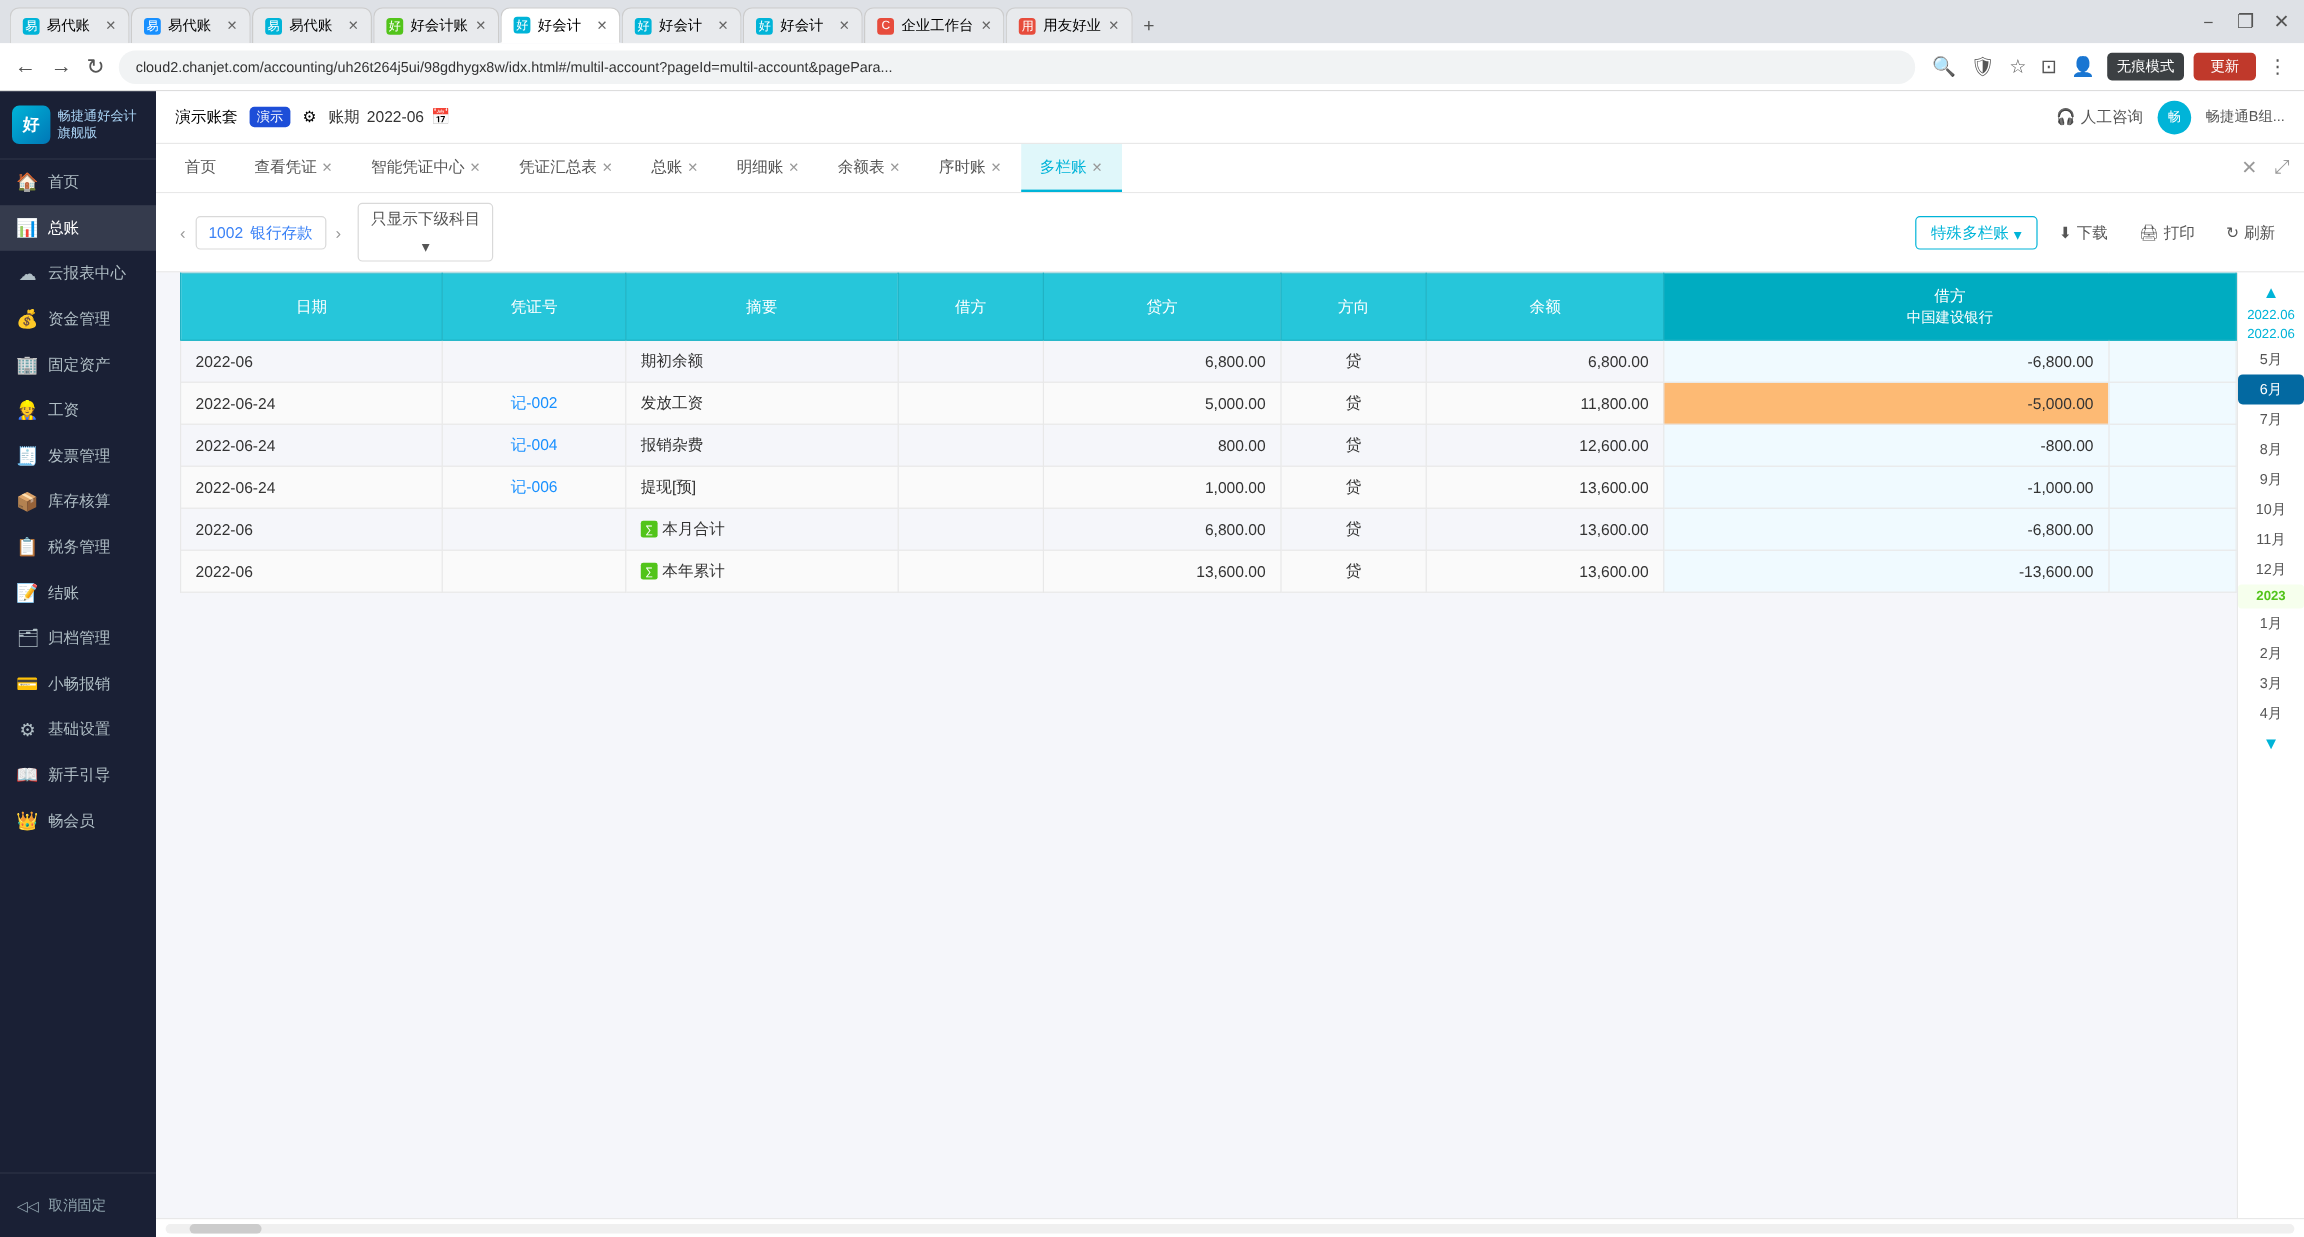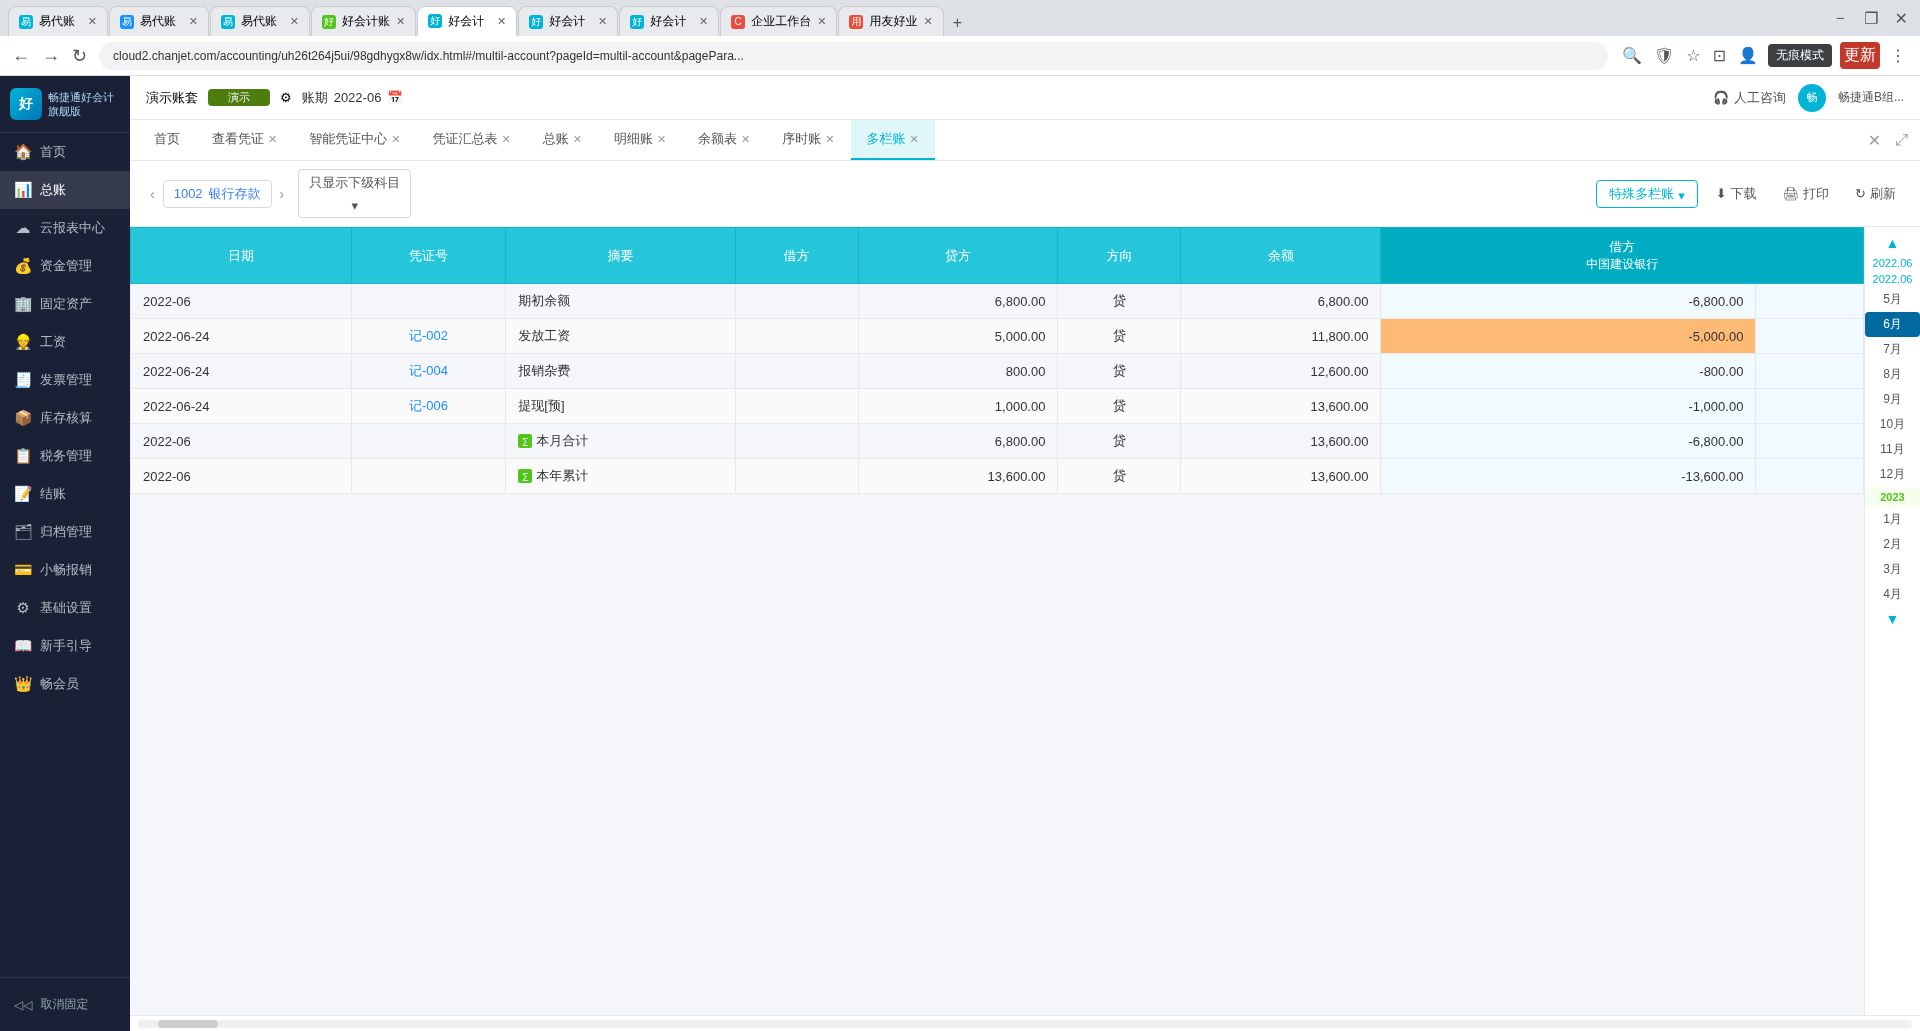--- a/index.html
+++ b/index.html
@@ -16,21 +16,21 @@
     .browser-controls { display: flex; align-items: center; gap: 8px; margin-left: auto; }
     .browser-btn { font-size: 16px; color: #555; cursor: pointer; padding: 4px; }
 
     
     .address-bar { background: #fff; height: 40px; display: flex; align-items: center; padding: 0 12px; gap: 12px; border-bottom: 1px solid #ddd; }
     .nav-btn { font-size: 18px; color: #555; cursor: pointer; }
     .url-bar { flex: 1; background: #f1f3f4; border-radius: 20px; height: 28px; display: flex; align-items: center; padding: 0 14px; font-size: 12px; color: #333; overflow: hidden; }
     .address-actions { display: flex; gap: 8px; align-items: center; }
     .addr-btn { font-size: 16px; color: #555; cursor: pointer; padding: 2px; }
     .incognito-btn { background: #3c4043; color: #fff; border-radius: 4px; padding: 3px 8px; font-size: 12px; cursor: pointer; }
-    .update-btn { background: #c0392b; color: #fff; border-radius: 4px; padding: 3px 4px; font-size: 16px; cursor: pointer; text-align: center; }
+    .update-btn { background: #c0392b; color: #fff; border-radius: 4px; padding: 3px 14px; font-size: 12px; cursor: pointer; text-align: center; }
 
     
     .app-container { display: flex; height: calc(1031px - 76px); }
 
     
     .sidebar { width: 130px; background: #1a2035; color: #fff; display: flex; flex-direction: column; flex-shrink: 0; }
     .sidebar-logo { padding: 12px 10px; display: flex; align-items: center; gap: 6px; border-bottom: 1px solid rgba(255,255,255,0.1); }
     .logo-icon { width: 32px; height: 32px; background: linear-gradient(135deg, #00b4d8, #0077b6); border-radius: 6px; display: flex; align-items: center; justify-content: center; font-size: 14px; font-weight: bold; color: #fff; flex-shrink: 0; }
     .logo-text { font-size: 11px; color: #aad4f5; line-height: 1.3; }
     .sidebar-item { display: flex; align-items: center; gap: 8px; padding: 10px 14px; cursor: pointer; font-size: 13px; color: #b0bec5; }
@@ -38,21 +38,21 @@
     .sidebar-item-icon { font-size: 15px; width: 18px; text-align: center; }
     .sidebar-bottom { margin-top: auto; padding: 10px 0; border-top: 1px solid rgba(255,255,255,0.1); }
     .sidebar-bottom-item { display: flex; align-items: center; gap: 8px; padding: 8px 14px; cursor: pointer; font-size: 12px; color: #90a4ae; }
 
     
     .main-content { flex: 1; display: flex; flex-direction: column; background: #f5f6fa; overflow: hidden; }
 
     
     .app-header { background: #fff; padding: 0 16px; height: 44px; display: flex; align-items: center; justify-content: space-between; border-bottom: 1px solid #e8e8e8; flex-shrink: 0; }
     .header-left { display: flex; align-items: center; gap: 10px; }
-    .demo-badge { background: #4d7c0f; color: #fff; border-radius: 4px; padding: 1px 20px; font-size: 11px; }
+    .demo-badge { background: #1d4ed8; color: #fff; border-radius: 4px; padding: 1px 6px; font-size: 11px; }
     .period-info { display: flex; align-items: center; gap: 6px; font-size: 13px; color: #333; }
     .header-right { display: flex; align-items: center; gap: 12px; }
     .header-action { font-size: 13px; color: #555; cursor: pointer; display: flex; align-items: center; gap: 4px; }
     .user-avatar { width: 28px; height: 28px; border-radius: 50%; background: #00b4d8; display: flex; align-items: center; justify-content: center; color: #fff; font-size: 11px; }
 
     
     .tab-nav { background: #fff; display: flex; align-items: center; border-bottom: 1px solid #e8e8e8; padding: 0 8px; flex-shrink: 0; }
     .nav-tab { padding: 10px 16px; font-size: 13px; cursor: pointer; color: #555; border-bottom: 2px solid transparent; white-space: nowrap; display: flex; align-items: center; gap: 4px; }
     .nav-tab.active { color: #00b4d8; border-bottom-color: #00b4d8; background: #e0f7fa; }
     .nav-tab .close-x { font-size: 11px; color: #999; }
@@ -63,21 +63,21 @@
     .toolbar { background: #fff; padding: 8px 16px; display: flex; align-items: center; gap: 10px; border-bottom: 1px solid #e8e8e8; flex-shrink: 0; }
     .toolbar-nav { display: flex; align-items: center; gap: 4px; }
     .toolbar-nav-btn { font-size: 14px; color: #999; cursor: pointer; padding: 2px 4px; }
     .account-selector { border: 1px solid #d9d9d9; border-radius: 4px; padding: 4px 10px; font-size: 13px; color: #3b82f6; cursor: pointer; display: flex; align-items: center; gap: 6px; }
     .subcategory-filter { border: 1px solid #d9d9d9; border-radius: 4px; padding: 4px 10px; font-size: 13px; cursor: pointer; display: flex; align-items: center; gap: 6px; color: #555; flex-direction: column; }
     .toolbar-right { margin-left: auto; display: flex; gap: 10px; align-items: center; }
     .special-multi-btn { border: 1px solid #00b4d8; border-radius: 4px; padding: 4px 12px; font-size: 13px; color: #00b4d8; cursor: pointer; display: flex; align-items: flex-end; gap: 4px; }
     .toolbar-action-btn { font-size: 13px; color: #555; cursor: pointer; display: flex; align-items: center; gap: 4px; padding: 4px 8px; }
 
     
-    .table-wrapper { flex: 1; overflow: auto; position: relative; }
+    .table-wrapper { flex: 1; overflow: auto; position: relative; padding-left: 20px; }
     .ledger-table { width: 100%; border-collapse: collapse; min-width: 900px; }
     .table-header-row { background: #26c6da; color: #fff; }
     .table-header-row th { padding: 10px 12px; text-align: center; font-weight: normal; font-size: 13px; border: 1px solid #20b2c4; white-space: nowrap; }
     .table-header-row th.extra-col { background: #00acc1; }
     .table-body tr td { padding: 8px 12px; border: 1px solid #e8e8e8; font-size: 13px; color: #333; }
     .table-body tr:nth-child(even) { background: #fafafa; }
     .td-right { text-align: right; }
     .td-center { text-align: center; }
     .voucher-link { color: #1890ff; cursor: pointer; text-decoration: none; }
     .summary-tag { display: inline-flex; align-items: center; gap: 4px; }

